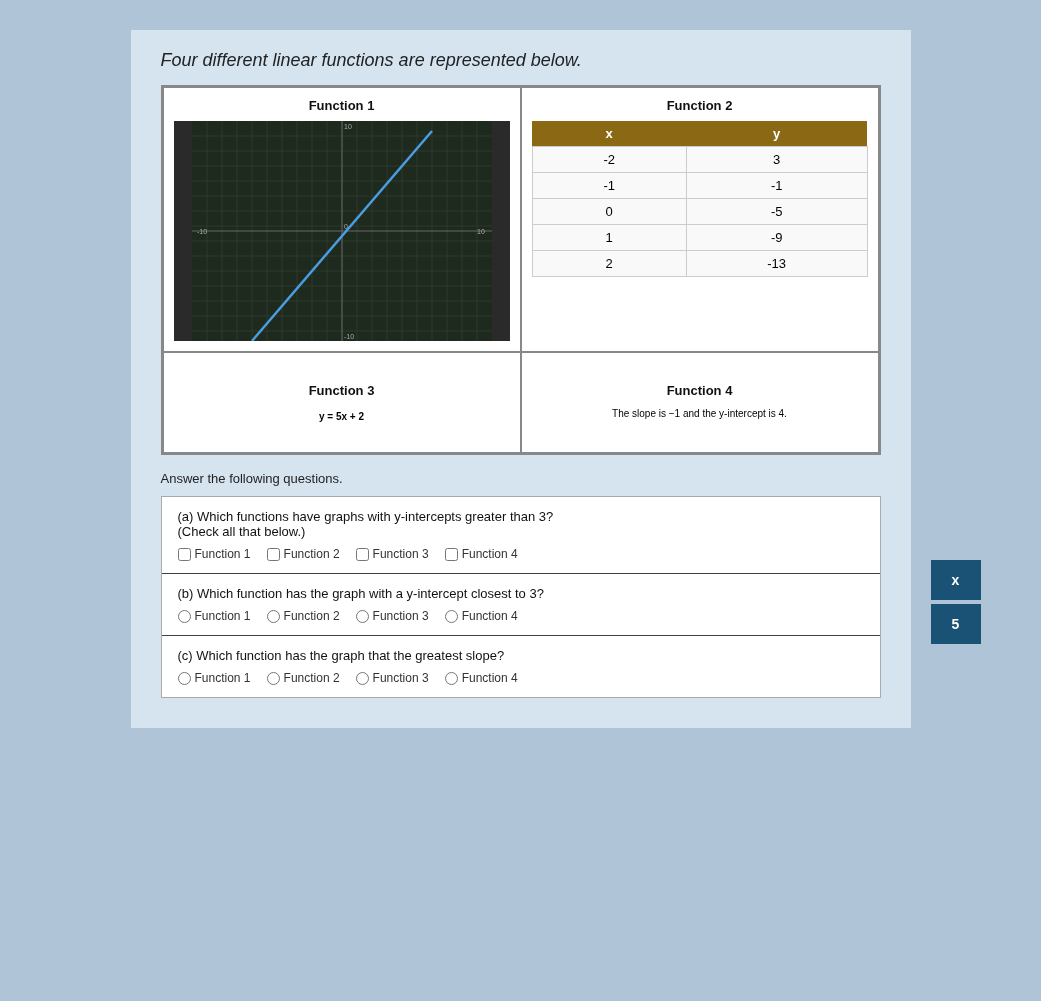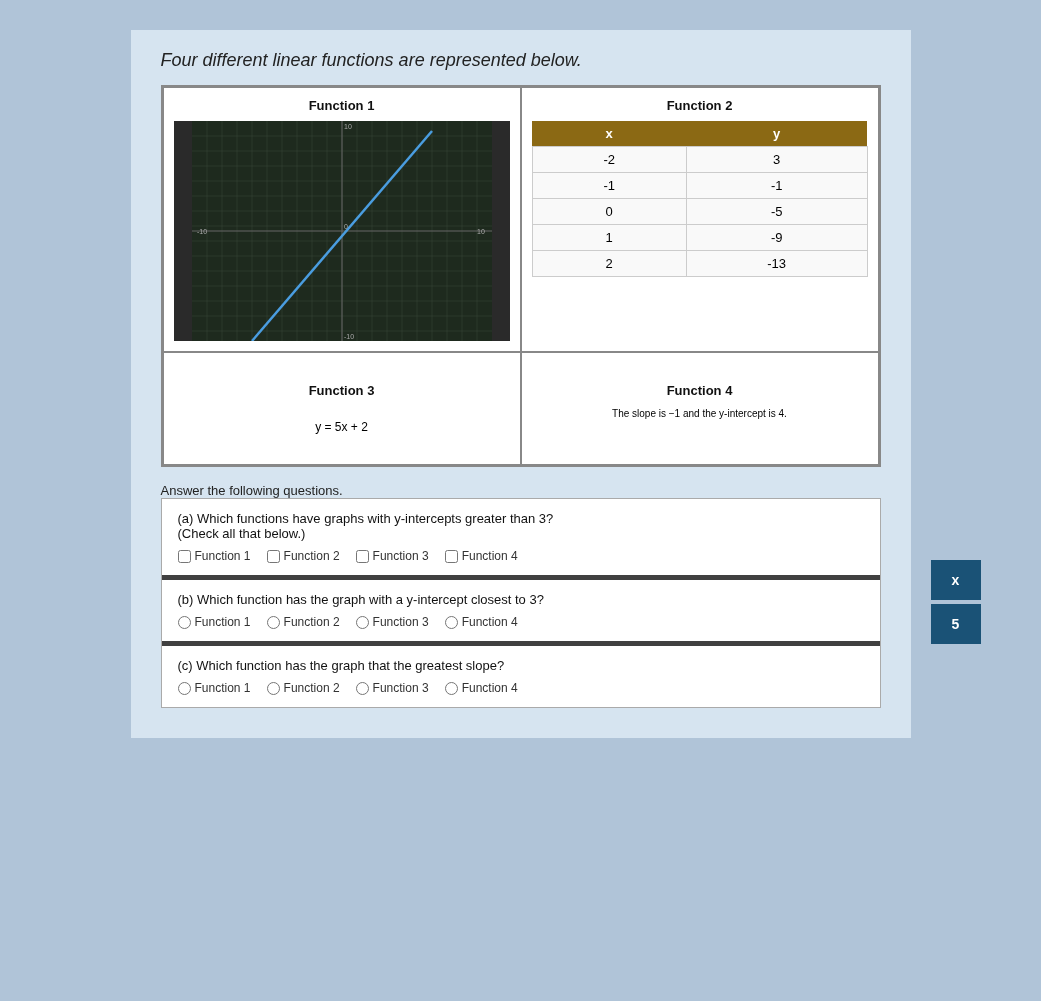--- a/index.html
+++ b/index.html
@@ -68,45 +68,46 @@
       padding: 5px 15px;
       text-align: center;
       background: #f9f9f9;
     }
     
     .func3-content {
       text-align: center;
       padding: 20px 10px;
     }
     .func3-equation {
-      font-size: 12px;
-      font-weight: normal;
-      margin-top: 22px;
+      font-size: 10px;
+      font-weight: bold;
+      margin-top: 13px;
     }
     
     .func4-content {
       text-align: center;
       padding: 20px 10px;
     }
     .func4-text {
       font-size: 10px;
       line-height: 1.6;
     }
     
     .answer-section {
       background: #fff;
       border: 1px solid #aaa;
       padding: 0;
     }
     .answer-intro {
       font-size: 13px;
       color: #222;
+      margin-bottom: 10px;
     }
     .question-block {
-      border-bottom: 5px solid #404040;
+      border-bottom: 1px solid #404040;
       padding: 12px 16px;
     }
     .question-block:last-child {
       border-bottom: none;
     }
     .question-text {
       font-size: 13px;
       color: #111;
       margin-bottom: 8px;
     }

